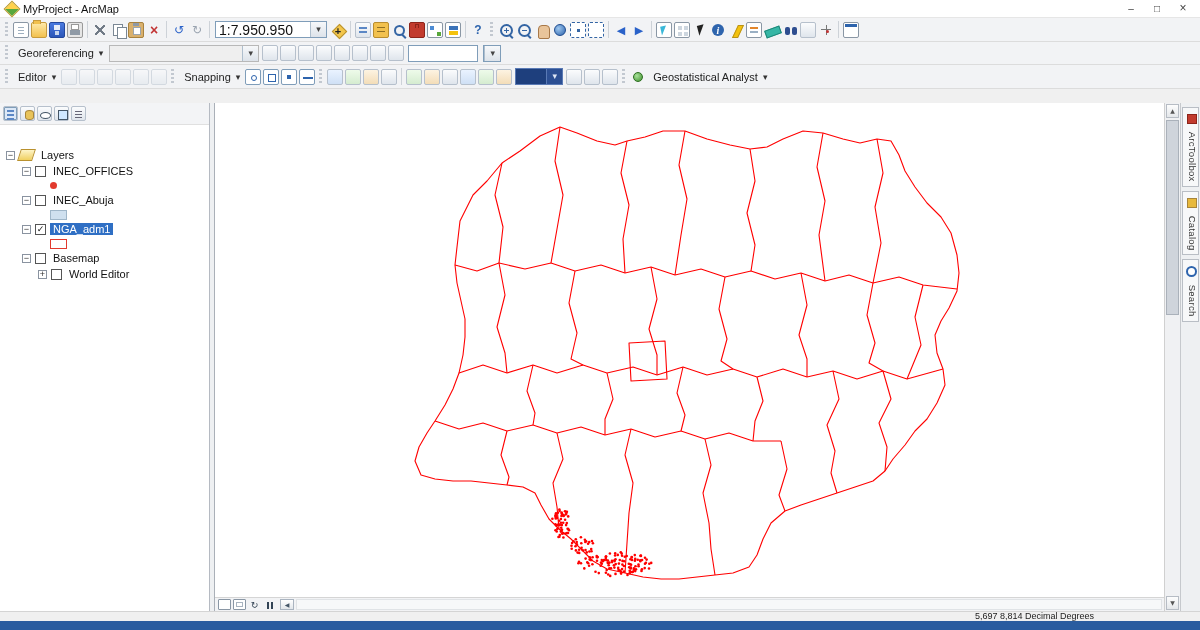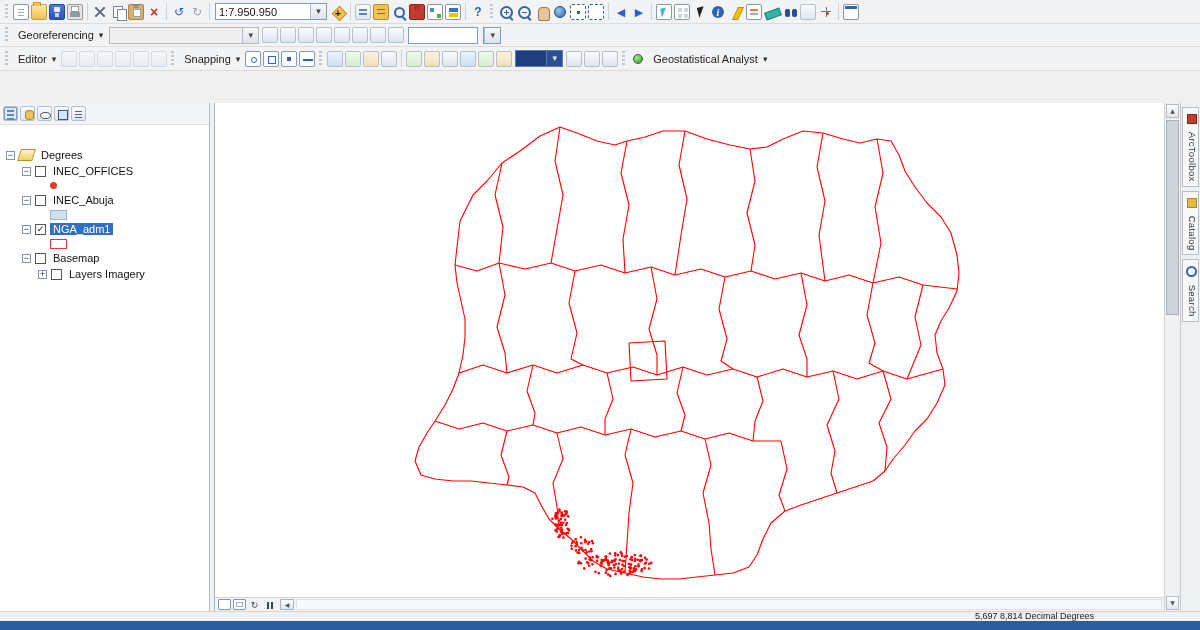--- a/index.html
+++ b/index.html
@@ -29,21 +29,21 @@
         padding:0 2px;flex-wrap:nowrap;overflow:hidden;}
   .trow1{height:23px;}.trow2{height:23px;}.trow3{height:22px;}
   .icgrp{display:flex;align-items:center;flex:none;}
   .grip{flex:none;width:3px;height:16px;margin:0 4px 0 3px;
         background:repeating-linear-gradient(to bottom,#c2c8d0 0 2px,transparent 2px 4px);}
   .tsep{flex:none;width:1px;height:17px;background:#cdd2d8;margin:0 3px;}
   .ic{flex:none;display:inline-block;width:16px;height:16px;margin:1px;position:relative;
       box-sizing:border-box;background:linear-gradient(#fbfcfd,#dfe5ec);border:1px solid #b6c0cc;border-radius:2px;}
   .combo{flex:none;height:17px;background:#fff;border:1px solid #7f9db9;display:flex;align-items:center;
          box-sizing:border-box;margin:0 2px;}
-  .combo .cval{flex:1;padding:0 3px;white-space:nowrap;overflow:hidden;font-size:11px;}
+  .combo .cval{flex:1;padding:0 3px;white-space:nowrap;overflow:hidden;font-size:14px;}
   .combo .cdd{flex:none;width:15px;height:100%;background:linear-gradient(#f6f8fa,#dde3ea);
               border-left:1px solid #aebecd;position:relative;}
   .cdd::before{content:"▾";position:absolute;inset:0;text-align:center;line-height:15px;font-size:9px;color:#444;}
   .combo-disabled{background:#efefef;border-color:#b8b8b8;}
   .combo-dark{background:#1e3f7d;border-color:#5a7ab5;}
   .combo-dark .cdd{background:#2c4f93;border-left-color:#5a7ab5;}
   .combo-dark .cdd::before{color:#dfe7f5;}
   .dd-label{flex:none;display:flex;align-items:center;height:19px;padding:1px 4px 1px 6px;white-space:nowrap;color:#222;}
   .dd-label::after{content:"▾";font-size:9px;margin-left:5px;color:#333;}
   .input-box{flex:none;height:17px;width:70px;background:#fff;border:1px solid #7f9db9;box-sizing:border-box;margin:0 3px;font:11px "Liberation Sans",sans-serif;}
@@ -202,20 +202,29 @@
   
   .statusbar{position:absolute;left:0;right:0;top:611px;height:10px;background:#f0f0f0;border-top:1px solid #d4d4d4;box-sizing:border-box;}
   .status-coords{position:absolute;right:106px;top:0;font-size:9px;line-height:9px;color:#222;white-space:nowrap;}
   .taskbar{position:absolute;left:0;right:0;bottom:0;height:9px;background:#2a5c9f;}
 </style>
 </head>
 <body>
 
 <div class="app">
 
+  <div class="titlebar">
+    <span class="app-ic"></span>
+    <span class="title-text">MyProject - ArcMap</span>
+    <span class="win-btns">
+      <span class="wbtn wb-min"></span>
+      <span class="wbtn wb-max"></span>
+      <span class="wbtn wb-close"></span>
+    </span>
+  </div>
 
 
   <div class="trow trow1">
     <span class="grip"></span>
     <span class="icgrp">
         <span class="ic ic-new"></span>
         <span class="ic ic-open"></span>
         <span class="ic ic-save"></span>
         <span class="ic ic-print"></span>
         <span class="tsep"></span>
@@ -346,21 +355,21 @@
         <span class="ic ic-list-by-drawing-order"></span>
         <span class="ic ic-list-by-source"></span>
         <span class="ic ic-list-by-visibility"></span>
         <span class="ic ic-list-by-selection"></span>
         <span class="ic ic-toc-options"></span>
       </div>
     <div class="toc-tree">
         <div class="tree-row" style="padding-left: 6px;">
           <span class="expander">−</span>
           <span class="layers-ic"></span>
-          <span class="tree-label">Degrees</span>
+          <span class="tree-label">Layers</span>
         </div>
         <div class="tree-row" style="padding-left: 22px;">
           <span class="expander">−</span>
           <span class="cb"></span>
           <span class="tree-label">INEC_OFFICES</span>
         </div>
         <div class="tree-row" style="padding-left: 50px; height: 13px;">
           <span class="sym sym-red-dot"></span>
         </div>
         <div class="tree-row" style="padding-left: 22px;">
@@ -380,21 +389,21 @@
           <span class="sym sym-red-outline-rect"></span>
         </div>
         <div class="tree-row" style="padding-left: 22px;">
           <span class="expander">−</span>
           <span class="cb"></span>
           <span class="tree-label">Basemap</span>
         </div>
         <div class="tree-row" style="padding-left: 38px;">
           <span class="expander">+</span>
           <span class="cb"></span>
-          <span class="tree-label">Layers Imagery</span>
+          <span class="tree-label">World Editor</span>
         </div>
       </div>
   </div>
 
   <div class="splitter"></div>
 
   <div class="map-wrap">
     <div class="map-canvas">
       <svg width="950" height="495" viewBox="0 0 950 495" xmlns="http://www.w3.org/2000/svg">
         <g id="boundaries" fill="none" stroke="#ff0000" stroke-width="1.1" stroke-linejoin="round">

